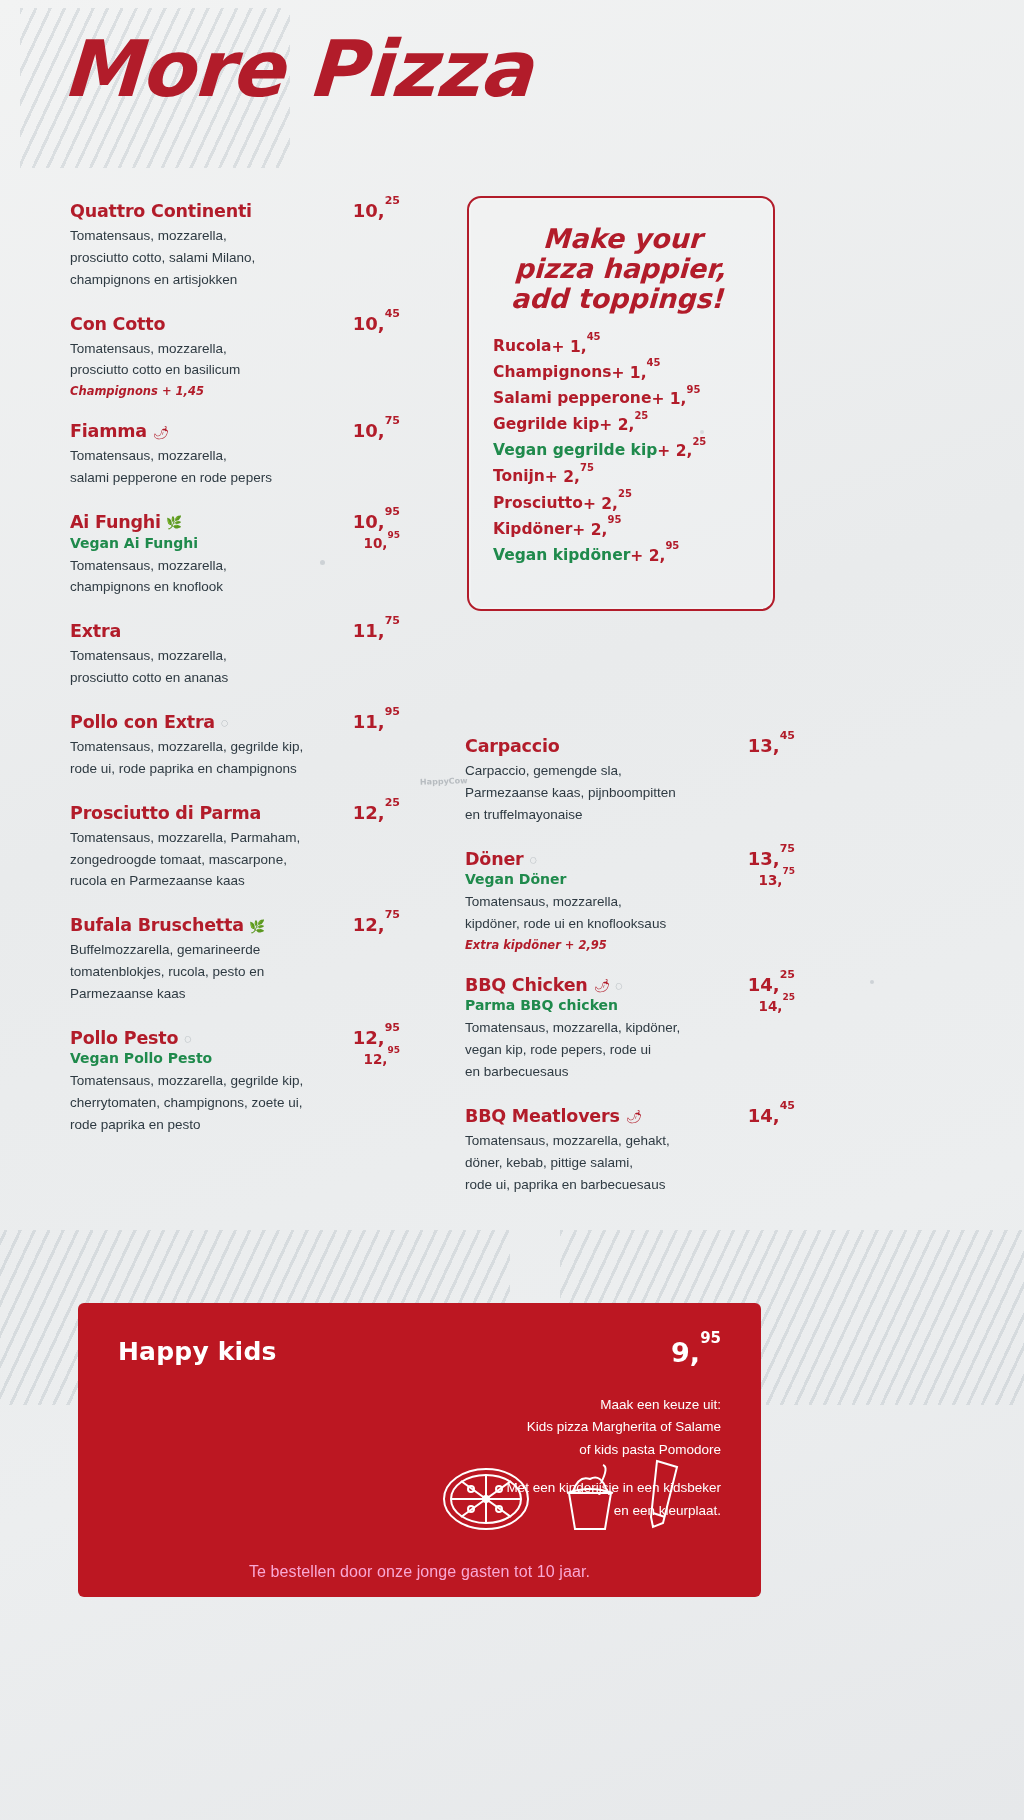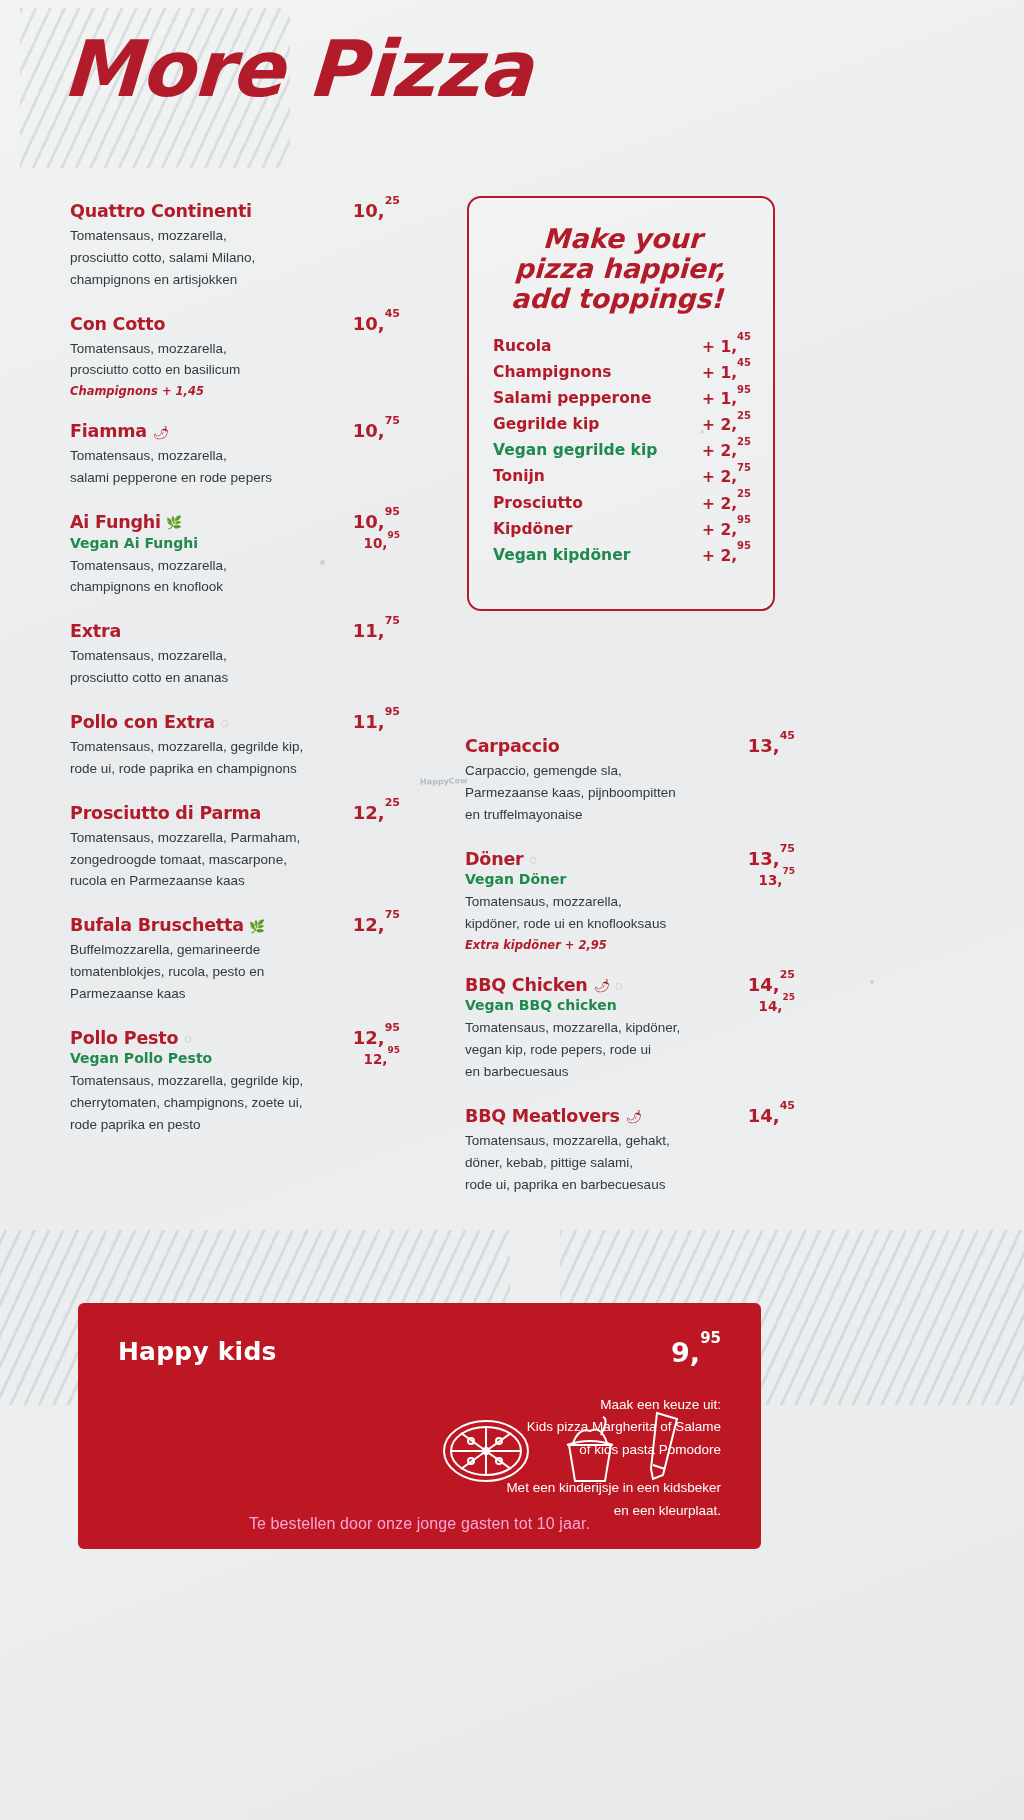--- a/index.html
+++ b/index.html
@@ -124,35 +124,34 @@
     font-style: italic;
     font-size: 27px;
     line-height: 1.12;
     color: #b21c2a;
     text-align: center;
     transform: skewX(-5deg);
     margin-bottom: 22px;
   }
   .top-row {
     display: flex;
-    justify-content: space-between;
     font-family: "DejaVu Sans", sans-serif;
     font-weight: bold;
     font-size: 15.5px;
     margin-bottom: 7px;
     color: #b21c2a;
   }
   .top-row .tname.vegan { color: #1f8a4c; }
   .top-row .tprice sup { font-size: 10px; position: relative; top: -0.55em; }
 
   
   .kids {
     position: absolute;
     left: 78px; top: 1303px;
-    width: 683px; height: 246px;
+    width: 683px; height: 294px;
     background: #bc1722;
     border-radius: 6px;
     color: #fff;
     padding: 34px 40px;
   }
   .kids-top { display: flex; justify-content: space-between; align-items: flex-start; }
   .kids-title {
     font-family: "DejaVu Sans", sans-serif;
     font-size: 25px;
     font-weight: bold;
@@ -309,21 +308,21 @@
       </div>
       <div class="item">
         <div class="item-head">
           <div><span class="item-name">BBQ Chicken</span><span class="badges">
               <span class="badge badge-chili">🌶</span>
               <span class="badge badge-ring">◌</span>
             </span></div>
           <div class="price">14,<sup>25</sup></div>
         </div>
         <div class="vegan-line">
-          <span class="vegan-name">Vegan BBQ chicken</span>
+          <span class="vegan-name">Parma BBQ chicken</span>
           <span class="vegan-price">14,<sup>25</sup></span>
         </div>
         <div class="desc">Tomatensaus, mozzarella, kipdöner,<br>vegan kip, rode pepers, rode ui<br>en barbecuesaus</div>
       </div>
       <div class="item">
         <div class="item-head">
           <div><span class="item-name">BBQ Meatlovers</span><span class="badges">
               <span class="badge badge-chili">🌶</span>
             </span></div>
           <div class="price">14,<sup>45</sup></div>

